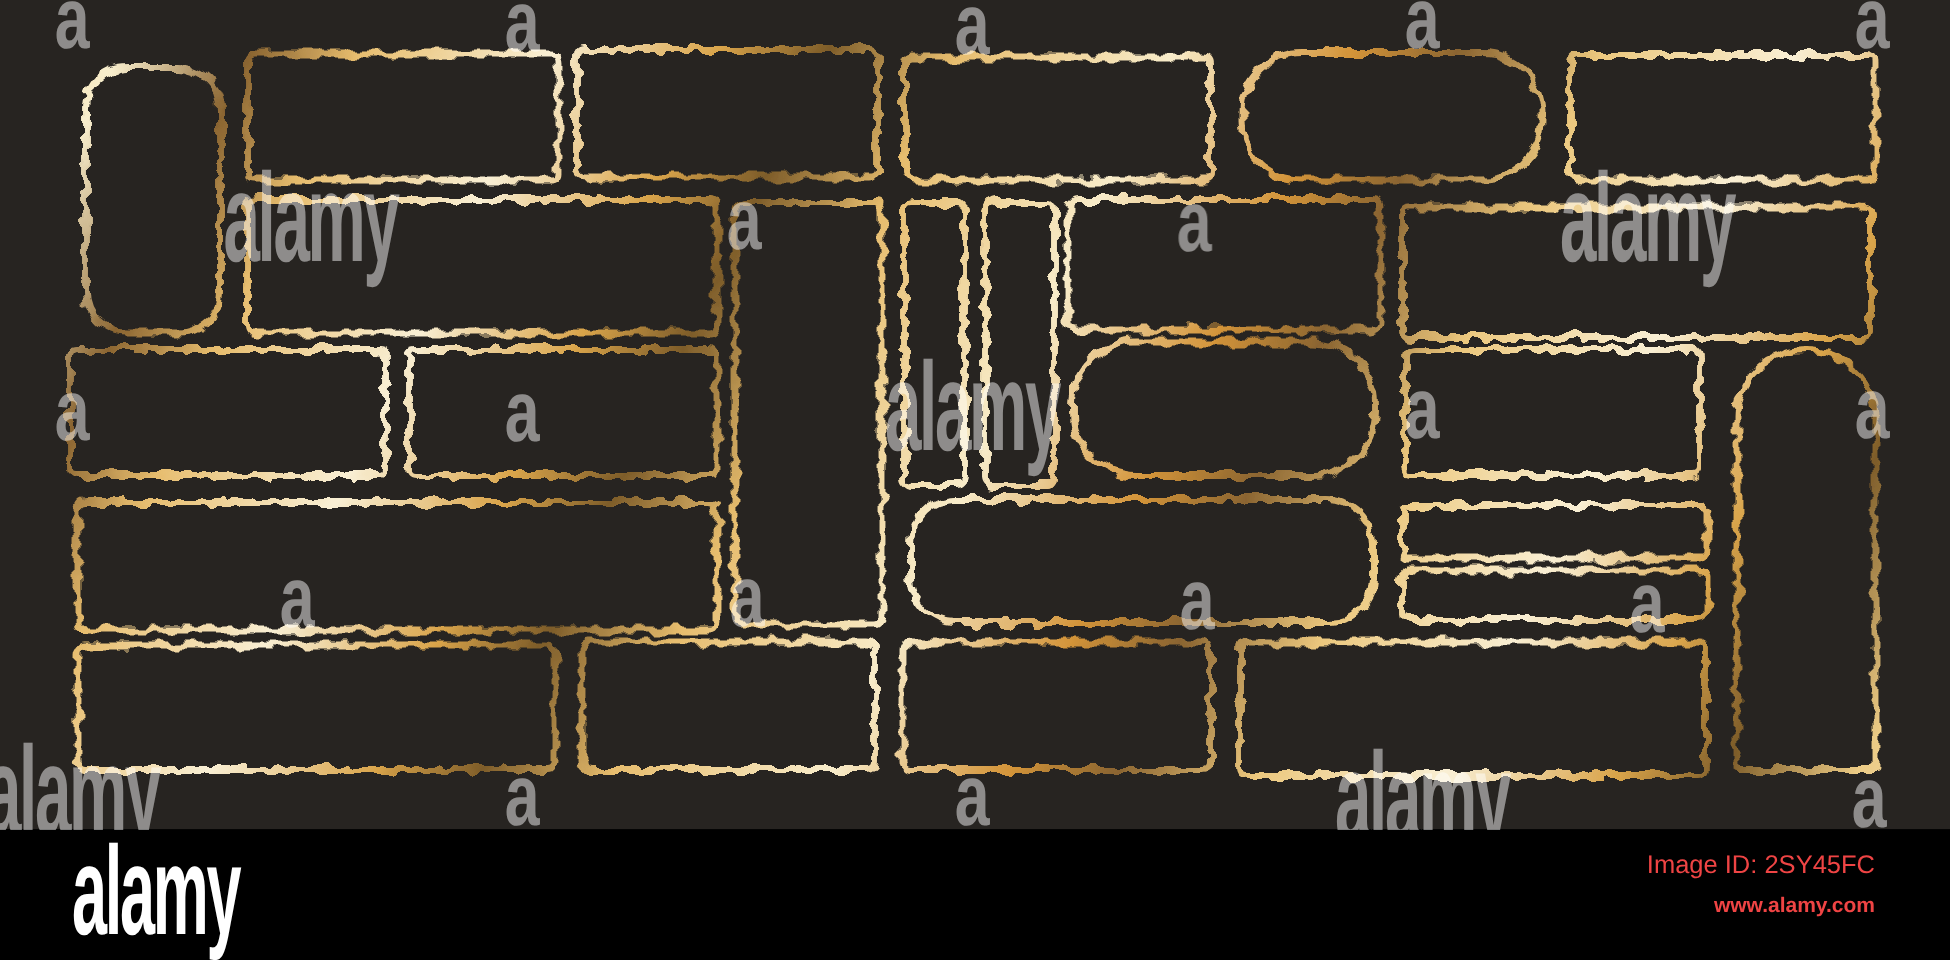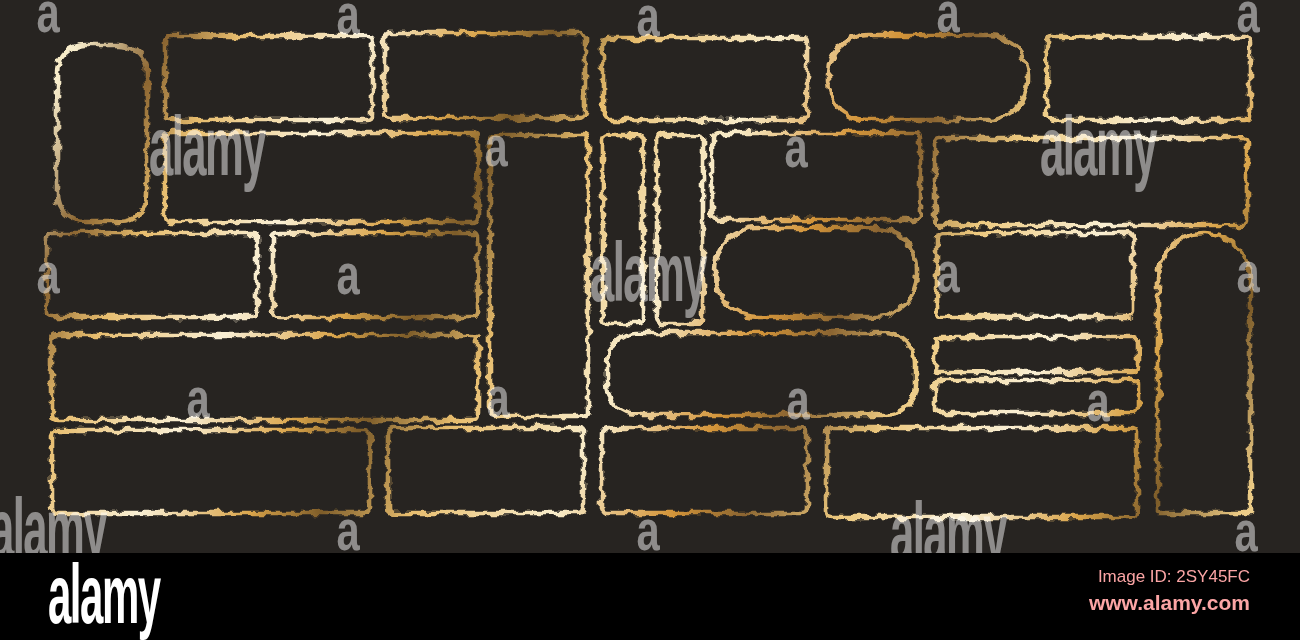--- a/index.html
+++ b/index.html
@@ -35,29 +35,29 @@
     font-weight: 800;
     letter-spacing: -3px;
     line-height: 1;
     transform: scaleX(0.5);
     transform-origin: left center;
     white-space: nowrap;
   }
   .footer-right {
     position: absolute; right: 50px; top: 13px;
     text-align: right;
-    color: #fca5a5;
+    color: #ef4444;
   }
   .footer-image-id {
     font-size: 17px;
     font-weight: 400;
     line-height: 22px;
   }
   .footer-url {
-    font-size: 21px;
+    font-size: 14px;
     font-weight: 700;
     line-height: 26px;
     margin-top: 2px;
   }
 </style>
 </head>
 <body>
 
 <div class="stage">
 

